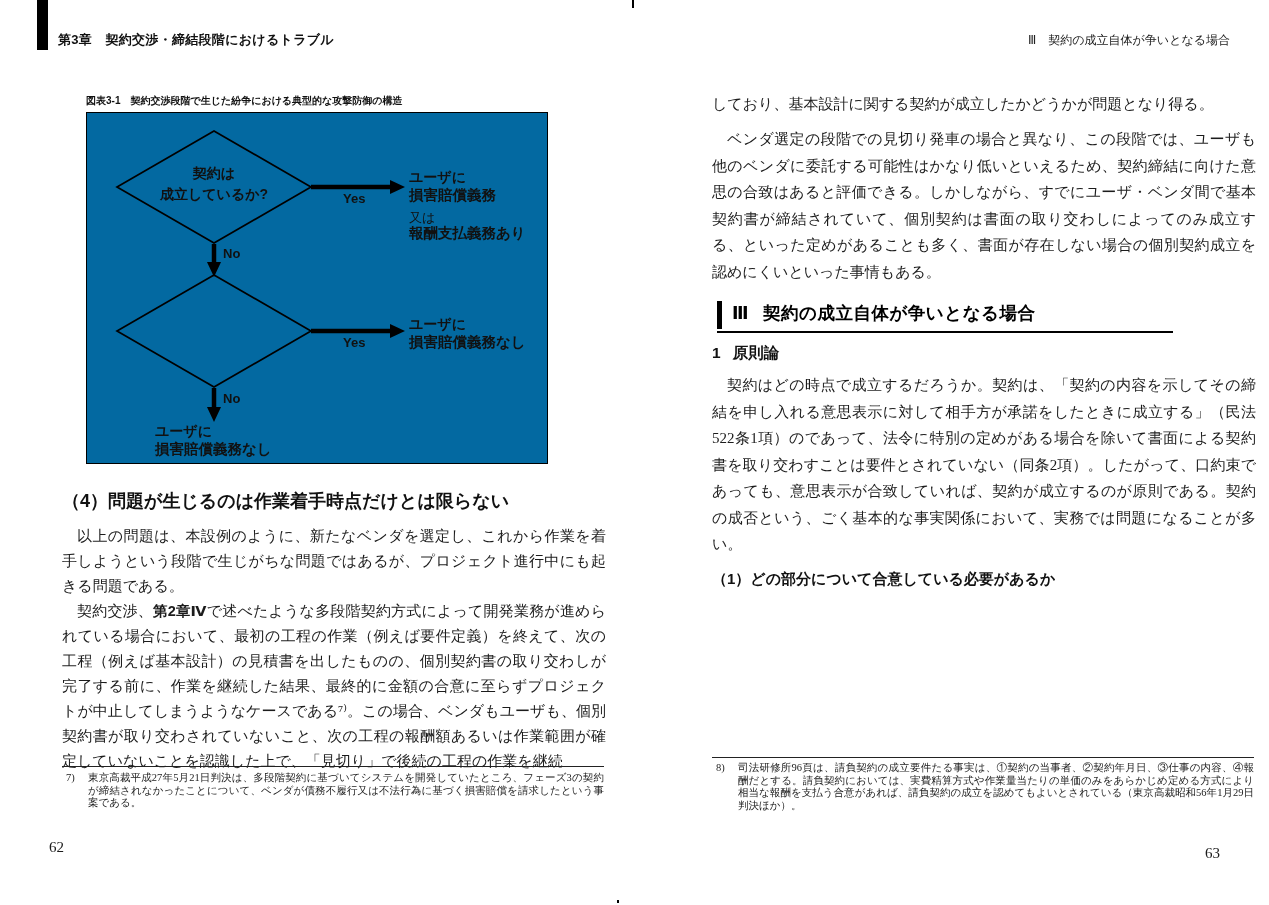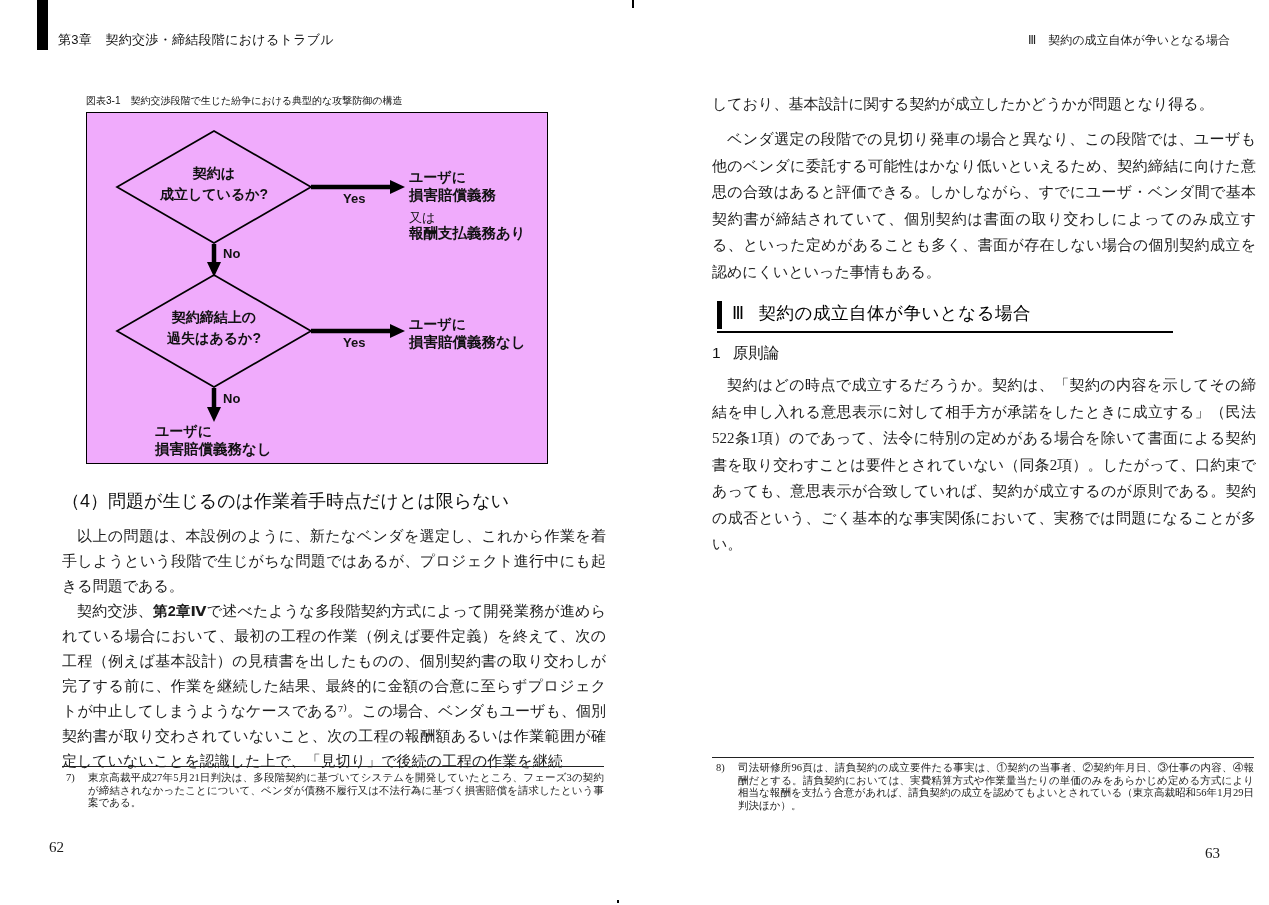--- a/index.html
+++ b/index.html
@@ -6,36 +6,36 @@
   html,body { background:#ffffff; }
   #canvas {
     position:relative; width:1269px; height:905px;
     background:#ffffff; overflow:hidden;
     color:#1b1b1b;
     font-family:"Liberation Serif","DejaVu Serif",serif;
   }
   .abs { position:absolute; }
   .sans { font-family:"Liberation Sans","DejaVu Sans",sans-serif; }
   .serif { font-family:"Liberation Serif","DejaVu Serif",serif; }
-  .bold { font-weight:normal; }
+  .bold { font-weight:bold; }
 
   
   .body-para {
     font-size:15px; text-align:justify; color:#1c1c1c;
     text-justify:inter-character;
   }
   .lh-left  { line-height:25px; }
   .lh-right { line-height:26.5px; }
   .indent1  { text-indent:1em;margin-top:8px; }
 
   
   #chapter-bar { left:37px; top:0; width:11px; height:50px; background:#000; }
   #chapter-header { left:58px; top:31px; font-size:13px; letter-spacing:.3px; color:#111; }
   #figure-title { left:86px; top:94px; font-size:10px; color:#111; }
-  #figure-box { left:86px; top:112px; width:462px; height:352px; border:1.5px solid #000; background:#f0abfc; }
+  #figure-box { left:86px; top:112px; width:462px; height:352px; border:1.5px solid #000; background:#0369a1; }
   #flow-svg { position:absolute; left:0; top:0; overflow:visible; }
   .flow-label { position:absolute; color:#111; }
   .d-text { width:150px; text-align:center; font-size:14px; line-height:21px; font-weight:bold; }
   .yn-label { font-size:13px; font-weight:bold; }
   .outcome-line-sm { font-size:14px; line-height:17.5px; font-weight:bold; }
   .outcome-line { font-size:14.5px; line-height:17.5px; font-weight:bold; }
   .outcome-line-reg { font-size:13px; line-height:15px; margin-top:6px; font-weight:normal; }
 
   #sec4-heading { left:62px; top:489px; font-size:18px; color:#111; }
   #lp-para1 { left:62px; top:516px; width:544px; }
@@ -105,24 +105,20 @@
     <div class="flow-label sans yn-label" style="left:256px; top:78px;">Yes</div>
     <div class="flow-label sans yn-label" style="left:136px; top:133px;">No</div>
 
     <div class="flow-label sans" style="left:322px; top:56px;">
       <div class="outcome-line-sm">ユーザに</div>
       <div class="outcome-line">損害賠償義務</div>
       <div class="outcome-line-reg">又は</div>
       <div class="outcome-line">報酬支払義務あり</div>
     </div>
 
-    <div class="flow-label sans d-text" style="left:52px; top:194px;">
-      <div>契約締結上の</div>
-      <div>過失はあるか?</div>
-    </div>
     <div class="flow-label sans yn-label" style="left:256px; top:222px;">Yes</div>
     <div class="flow-label sans yn-label" style="left:136px; top:278px;">No</div>
 
     <div class="flow-label sans" style="left:322px; top:203px;">
       <div class="outcome-line-sm">ユーザに</div>
       <div class="outcome-line">損害賠償義務なし</div>
     </div>
 
     <div class="flow-label sans" style="left:68px; top:310px;">
       <div class="outcome-line-sm">ユーザに</div>
@@ -155,20 +151,21 @@
     <span class="sec-no">Ⅲ</span><span>契約の成立自体が争いとなる場合</span>
   </div>
   <div class="abs" id="rp-sec3-rule"></div>
 
   <div class="abs sans bold" id="rp-sub1">
     <span class="sec-no">1</span><span>原則論</span>
   </div>
 
   <p class="abs body-para lh-right indent1" id="rp-para2">契約はどの時点で成立するだろうか。契約は、「契約の内容を示してその締結を申し入れる意思表示に対して相手方が承諾をしたときに成立する」（民法522条1項）のであって、法令に特別の定めがある場合を除いて書面による契約書を取り交わすことは要件とされていない（同条2項）。したがって、口約束であっても、意思表示が合致していれば、契約が成立するのが原則である。契約の成否という、ごく基本的な事実関係において、実務では問題になることが多い。</p>
 
+  <div class="abs sans bold" id="rp-sec1-heading">（1）どの部分について合意している必要があるか</div>
 
 
   <div class="abs" id="rp-footrule"></div>
   <div class="abs footnote" id="rp-footnote">
     <span class="fn-marker">8)</span>
     <span class="fn-text">司法研修所96頁は、請負契約の成立要件たる事実は、①契約の当事者、②契約年月日、③仕事の内容、④報酬だとする。請負契約においては、実費精算方式や作業量当たりの単価のみをあらかじめ定める方式により相当な報酬を支払う合意があれば、請負契約の成立を認めてもよいとされている（東京高裁昭和56年1月29日判決ほか）。</span>
   </div>
 
   <div class="abs serif" id="rp-pagenum">63</div>
 

